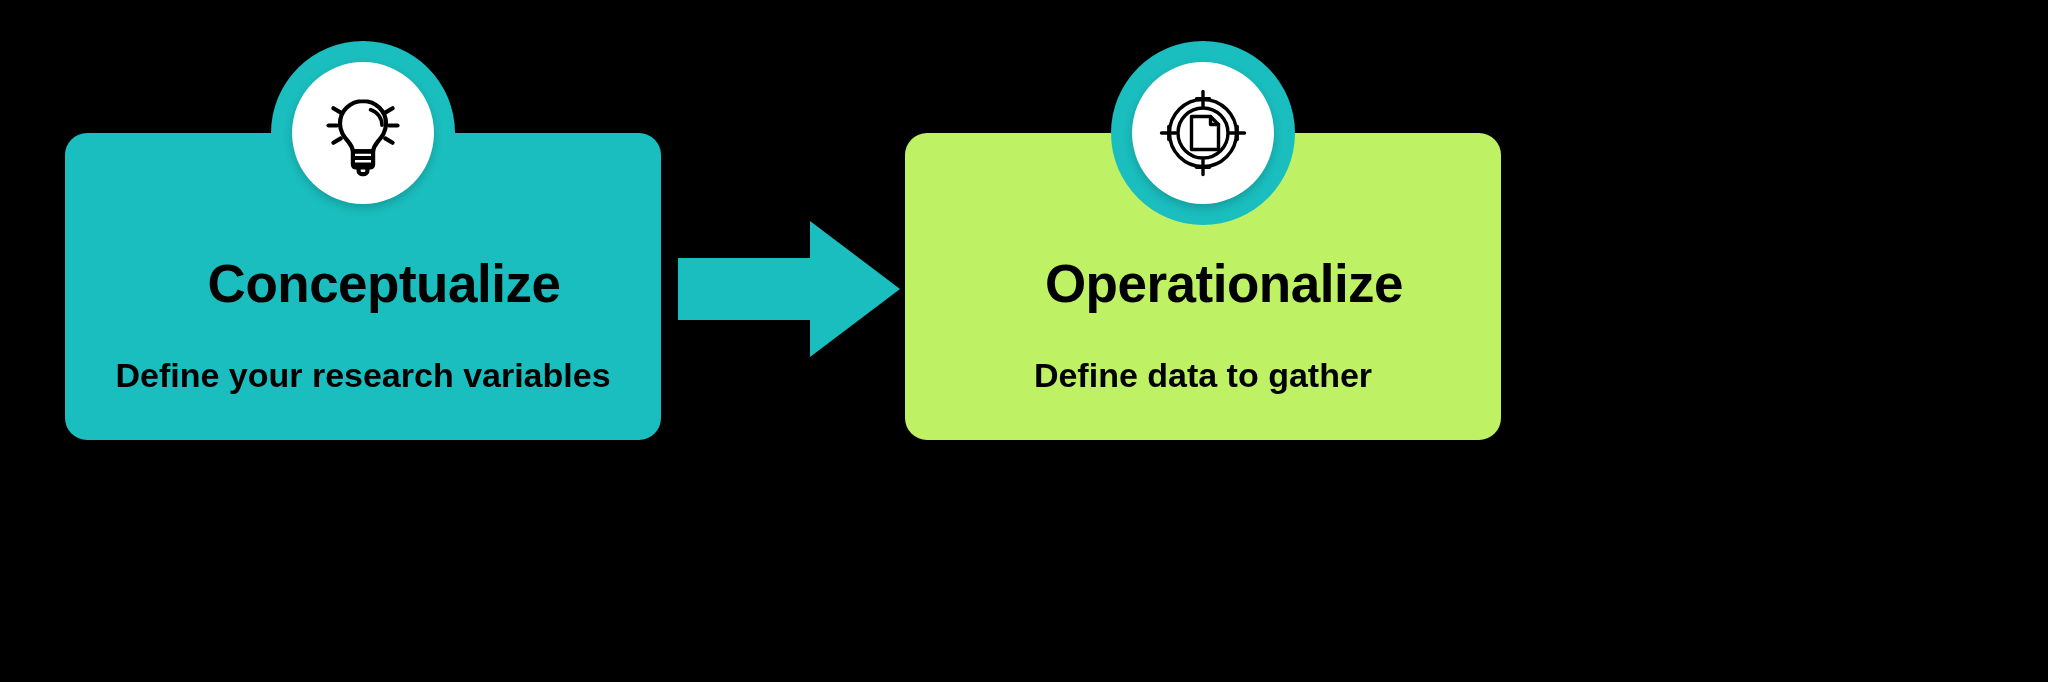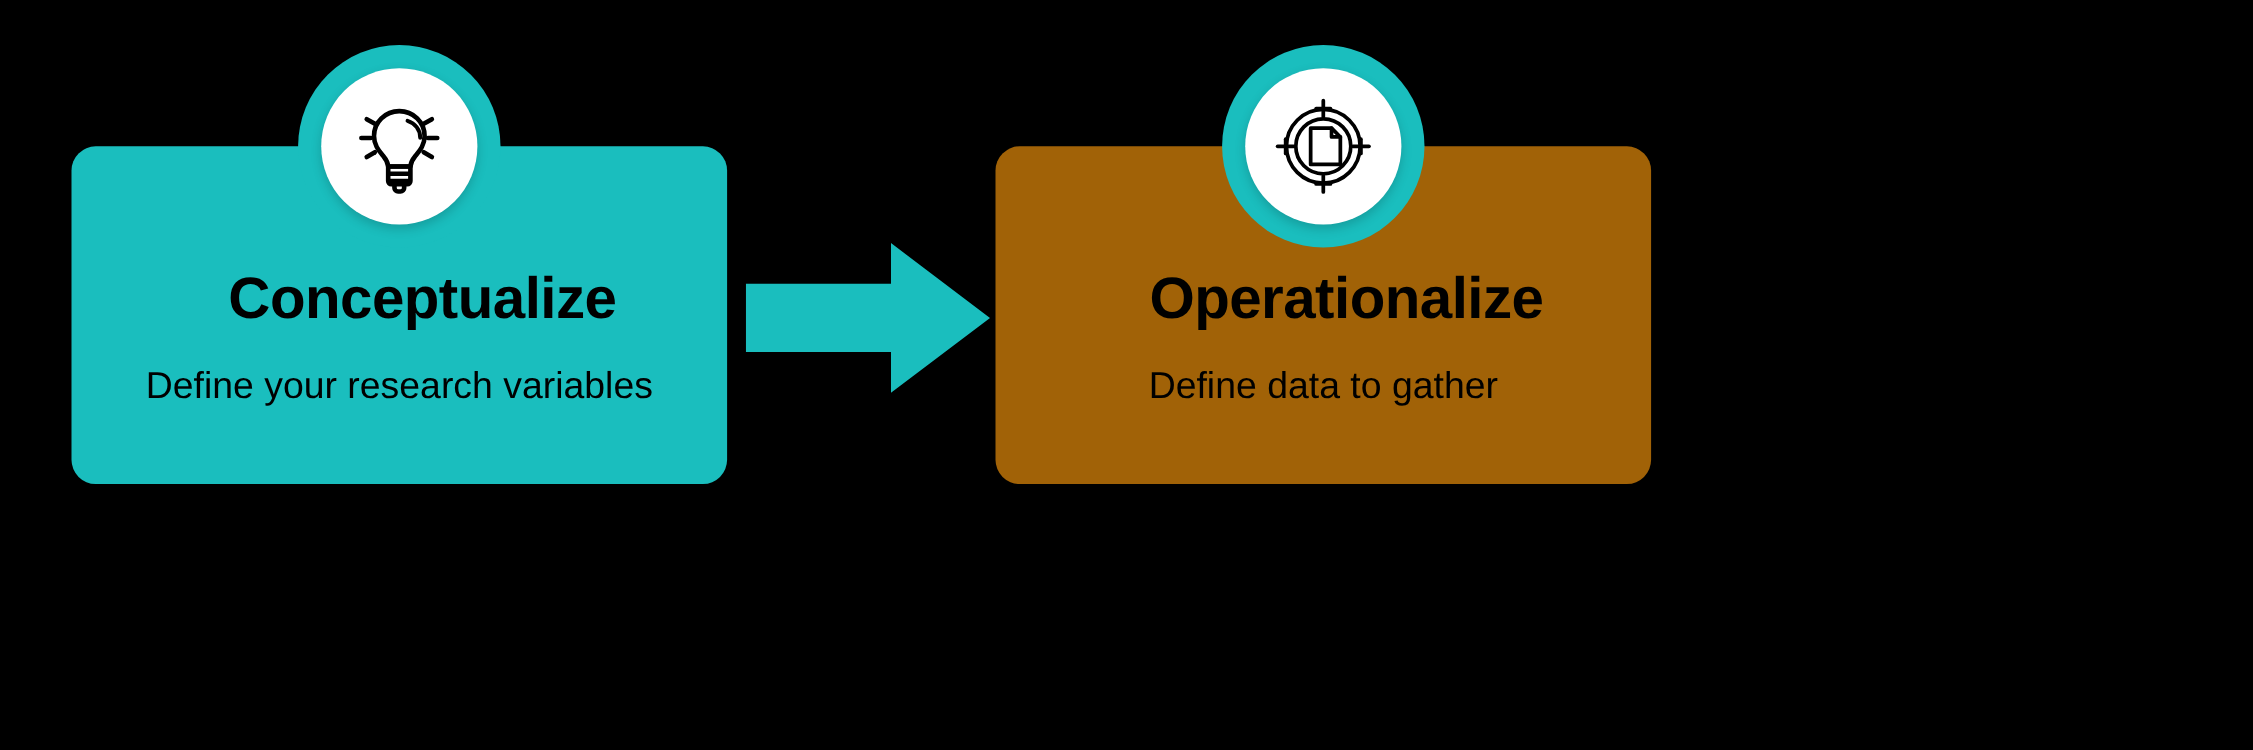--- a/index.html
+++ b/index.html
@@ -39,28 +39,28 @@
     top: 112px;
     text-align: center;
   }
   .card-title {
     font-family: "Liberation Sans", sans-serif;
     font-size: 53px;
     font-weight: 700;
     letter-spacing: -0.5px;
     color: #000000;
     line-height: 1;
-    margin: 0;
+    margin: 12px;
     white-space: nowrap;
     padding-left: 42px;
   }
   .card-subtitle {
     font-family: "Liberation Sans", sans-serif;
     font-size: 34px;
-    font-weight: 400;
+    font-weight: 700;
     color: #000000;
     line-height: 1;
     margin: 0;
     padding-top: 36px;
     white-space: nowrap;
   }
 
   
   .badge {
     position: absolute;
@@ -144,21 +144,21 @@
     </div>
   </div>
 
   <div class="arrow">
     <svg width="224" height="142" viewBox="0 0 224 142">
 
       <path d="M0 40 L132 40 L132 3 L222 71 L132 139 L132 102 L0 102 Z" fill="#1ABEBE"></path>
     </svg>
   </div>
 
-  <div class="card right" style="background: #a16207;">
+  <div class="card right" style="background: #bef264;">
 
     <div class="badge" style="background: rgb(26, 190, 190);">
       <div class="badge-inner" style="background: rgb(255, 255, 255);">
 
         <span>
           <svg width="96" height="96" viewBox="0 0 96 96" fill="none" stroke="#000000" stroke-width="3.4" stroke-linecap="round" stroke-linejoin="round">
 
             <circle cx="48" cy="48" r="33.5"></circle>
 
             <circle cx="48" cy="48" r="25"></circle>

